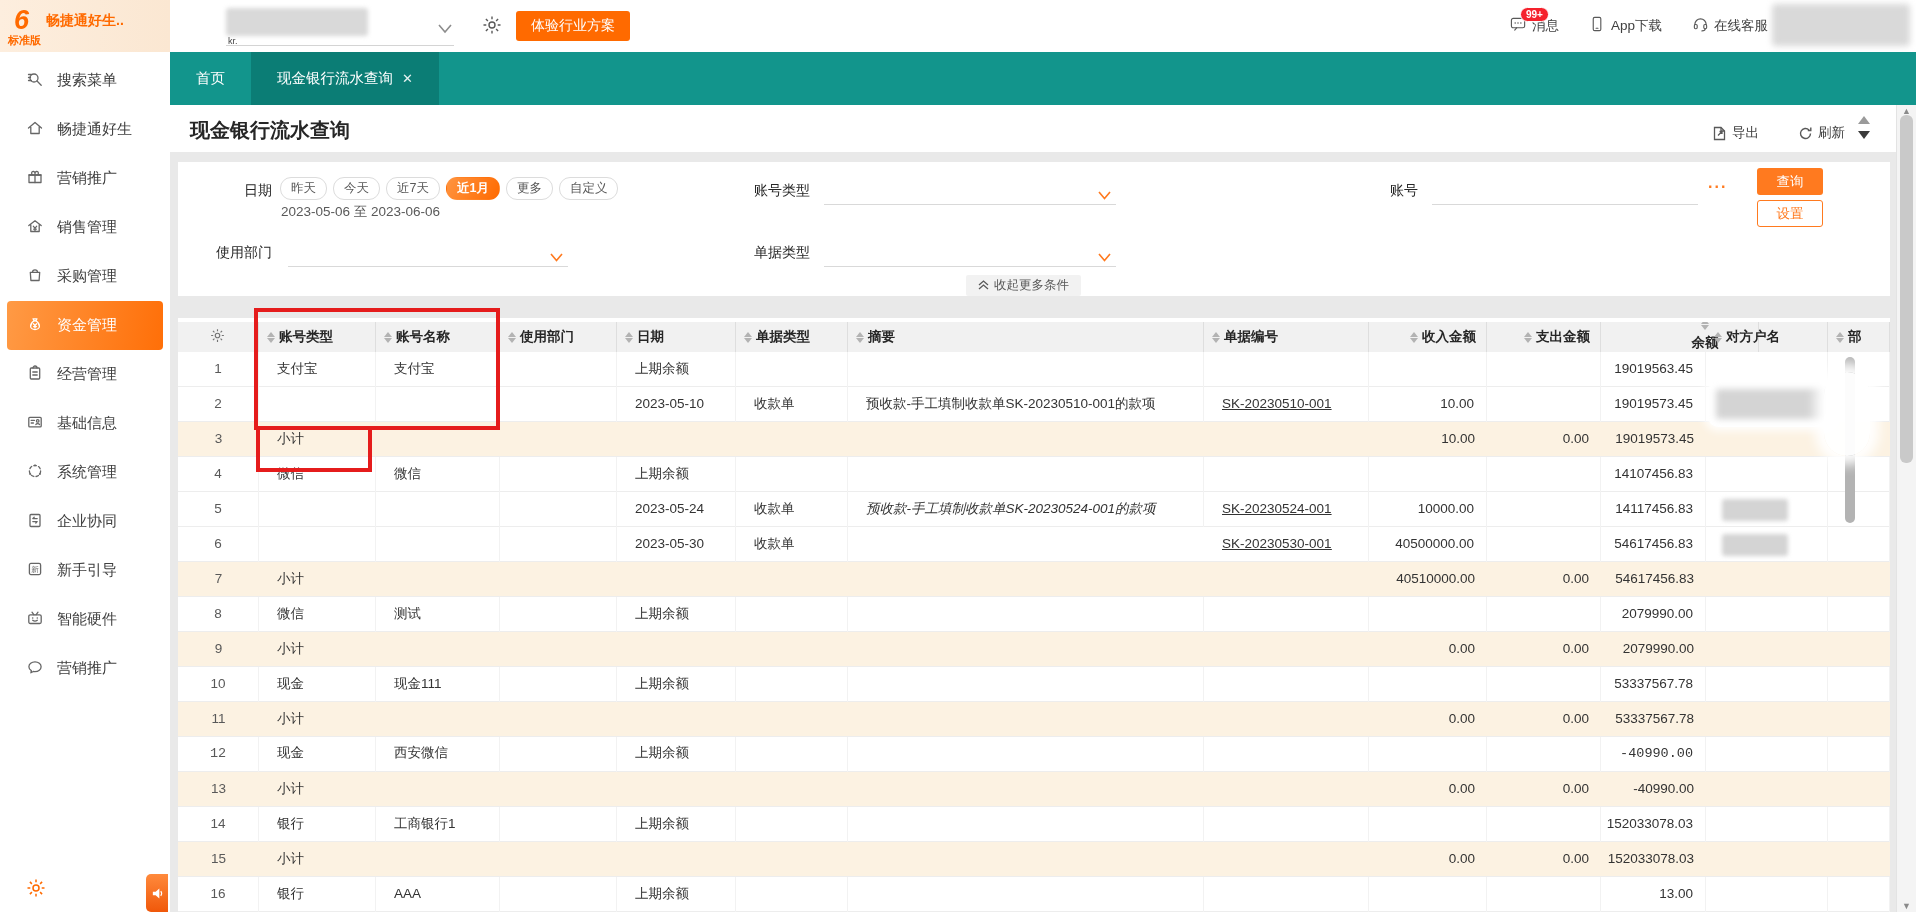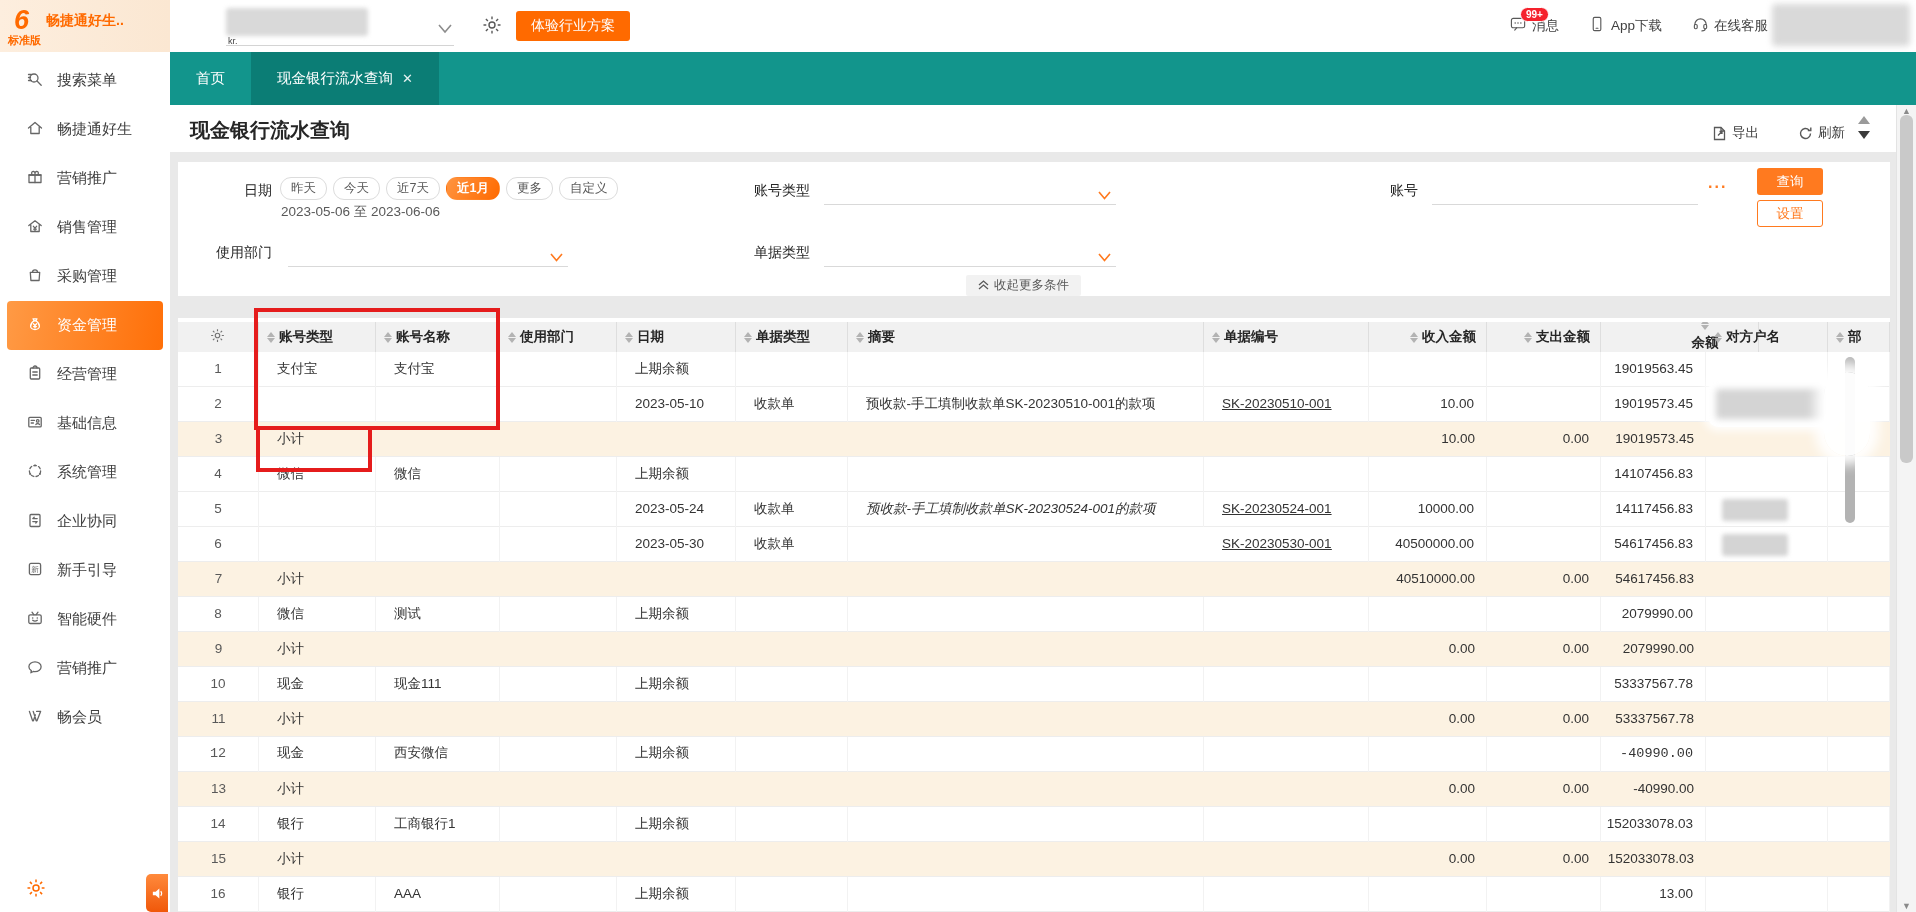--- a/index.html
+++ b/index.html
@@ -252,26 +252,20 @@
               <path d="M6.7 11.3c1.3 1 3.3 1 4.6 0"></path>
             </svg></span>
           <span>智能硬件</span>
         </div>
         <div class="menu-item">
           <span><svg width="18" height="18" viewBox="0 0 18 18" fill="none" stroke="currentColor" stroke-width="1.3" stroke-linecap="round" stroke-linejoin="round">
               <path d="M9 3.8c-3.4 0-6.1 2.2-6.1 4.9 0 1.6.9 3 2.4 3.9l-.4 2.2 2.4-1.3c.5.1 1.1.2 1.7.2 3.4 0 6.1-2.2 6.1-5S12.4 3.8 9 3.8z"></path>
             </svg></span>
           <span>营销推广</span>
         </div>
-        <div class="menu-item">
-          <span><svg width="18" height="18" viewBox="0 0 18 18" fill="none" stroke="currentColor" stroke-width="1.3" stroke-linecap="round" stroke-linejoin="round">
-              <path d="M3.4 4.4l3.2 9.4h.8l2-6M7.2 4.4l2.2 6.6M9.4 11l.8 2.8h.8l3.6-9.4M10.6 4.4h4"></path>
-            </svg></span>
-          <span>畅会员</span>
-        </div>
       </div>
     <div id="sidebar-footer">
       <span id="footer-gear"><svg width="20" height="20" viewBox="0 0 20 20" fill="none" stroke="currentColor" stroke-width="1.5">
             <circle cx="10" cy="10" r="3"></circle>
             <path d="M10 1.5v2.8M10 15.7v2.8M1.5 10h2.8M15.7 10h2.8M3.9 3.9l2 2M14.1 14.1l2 2M16.1 3.9l-2 2M5.9 14.1l-2 2"></path>
           </svg></span>
       <span id="footer-speaker">
           <svg width="13" height="13" viewBox="0 0 14 14" fill="currentColor">
             <path d="M2 5h3l4-3.5v11L5 9H2z"></path>
             <path d="M10.5 4.5a4 4 0 010 5" fill="none" stroke="currentColor" stroke-width="1.2"></path>

